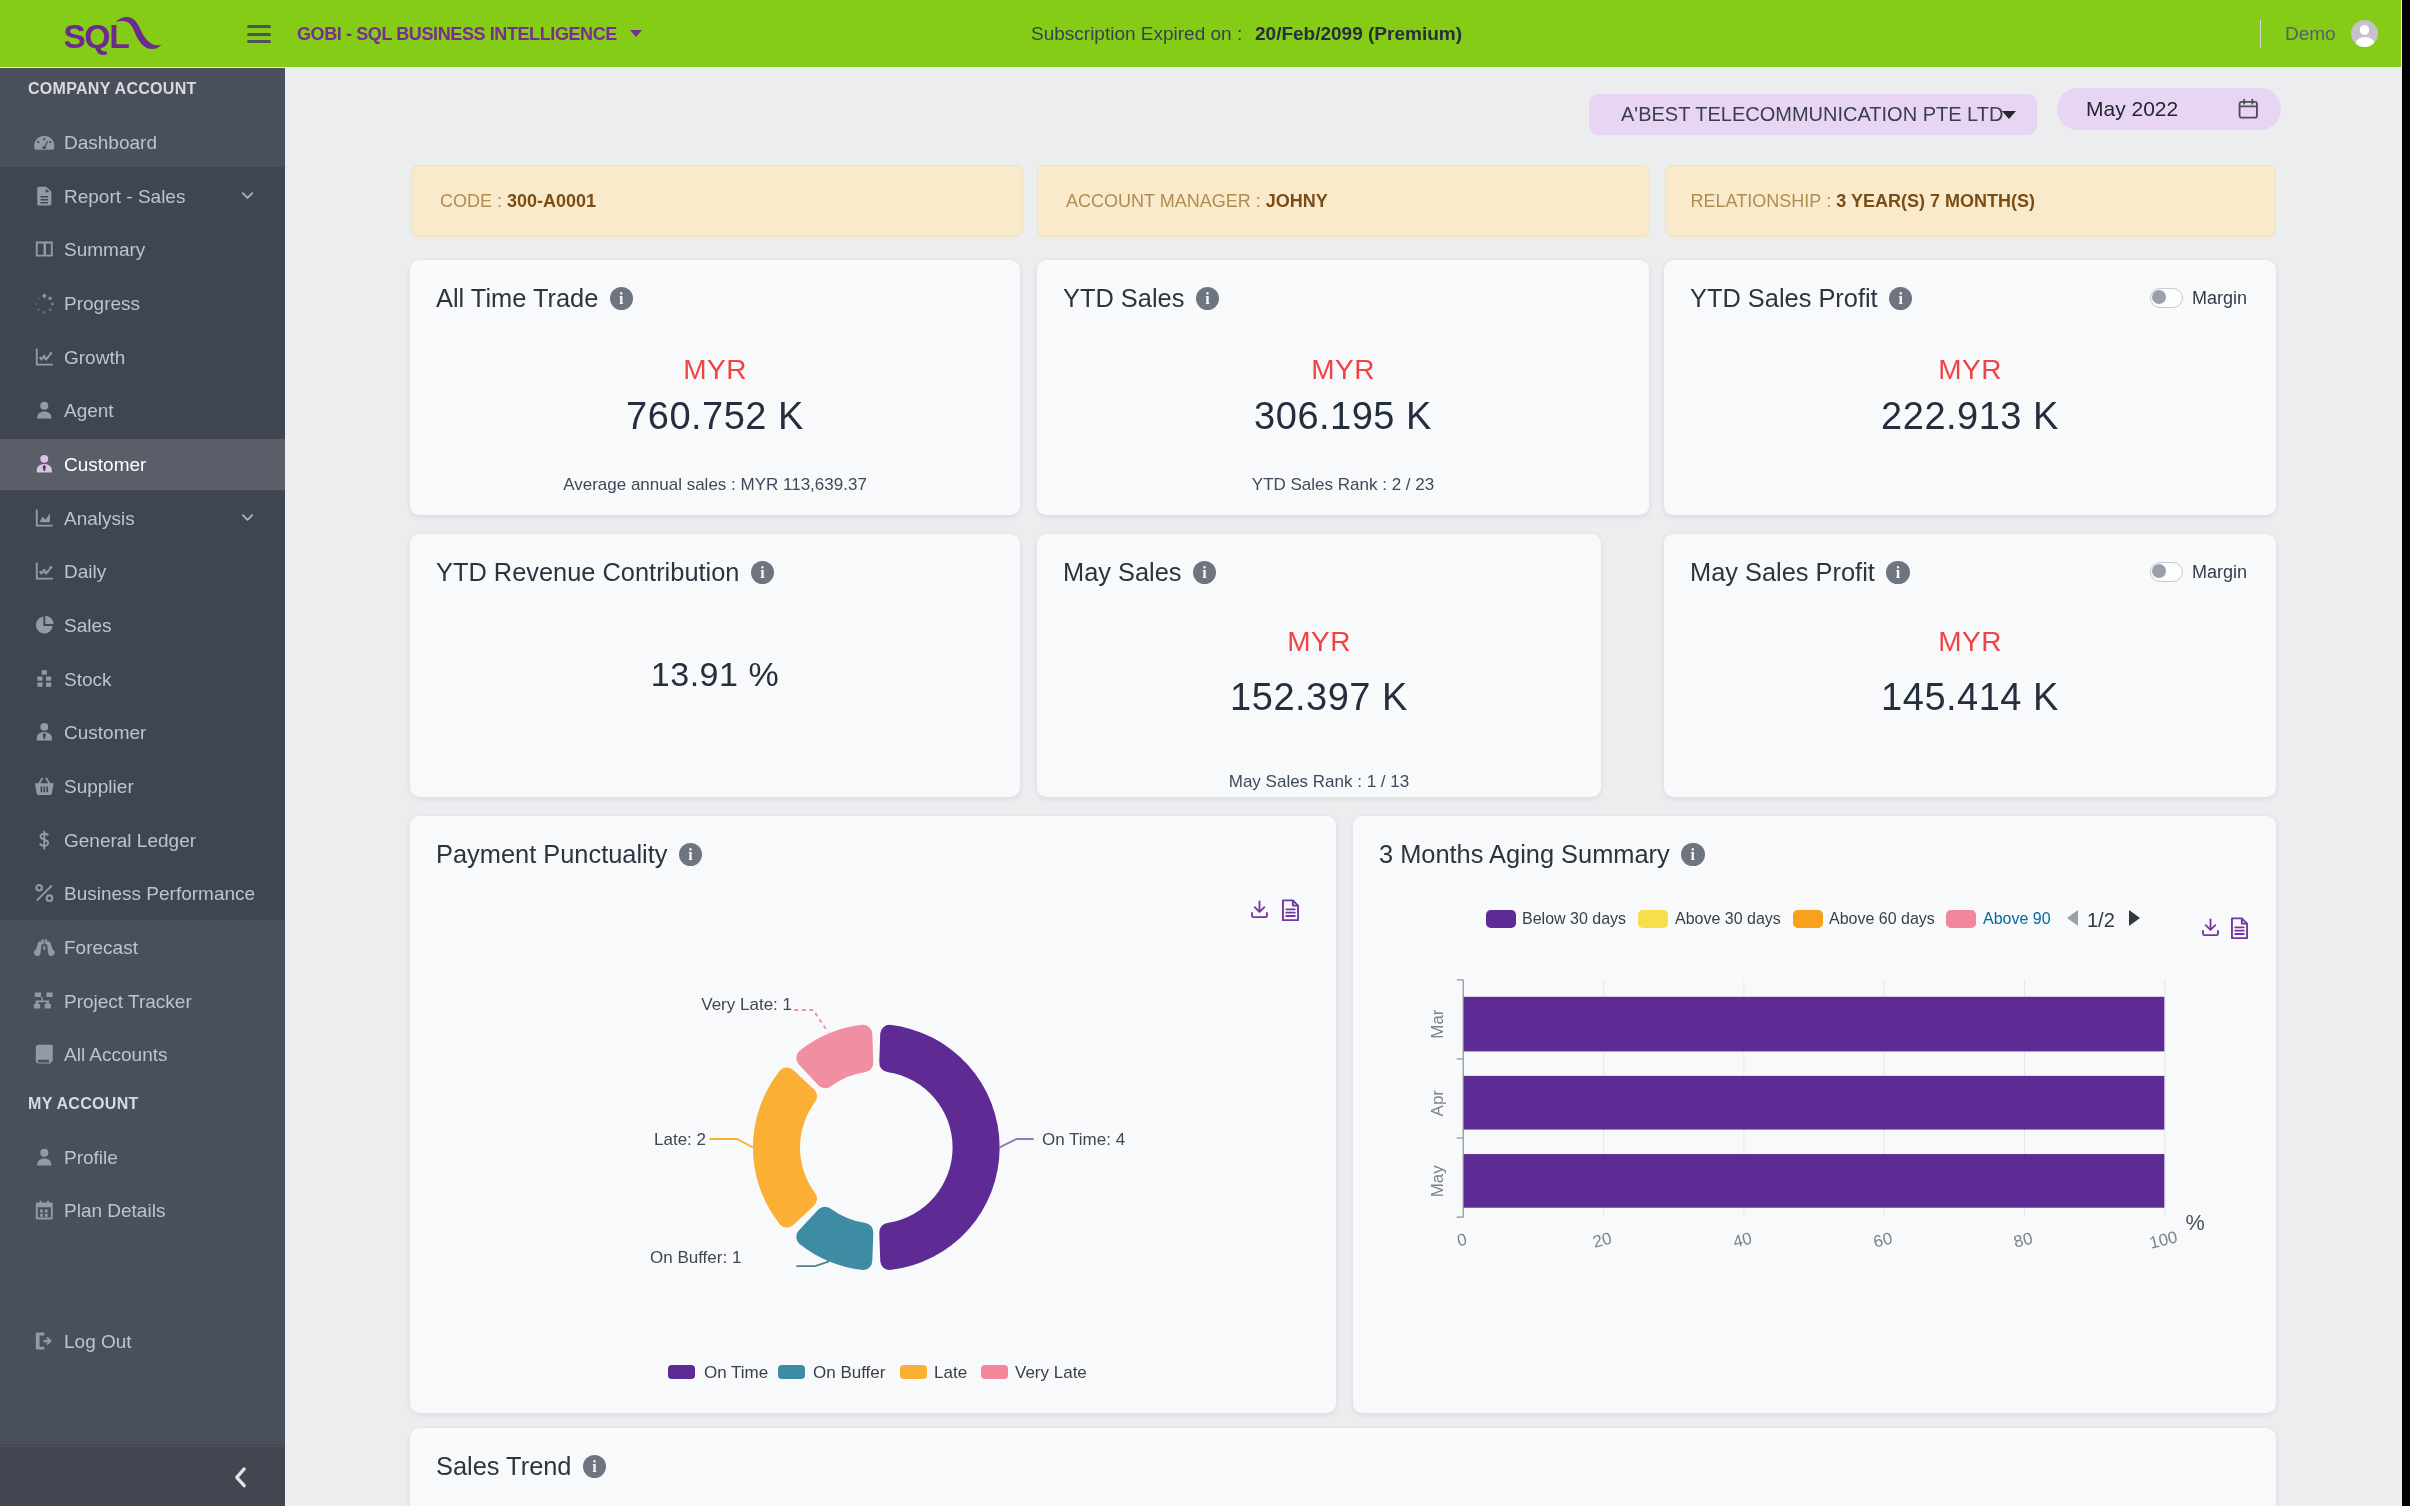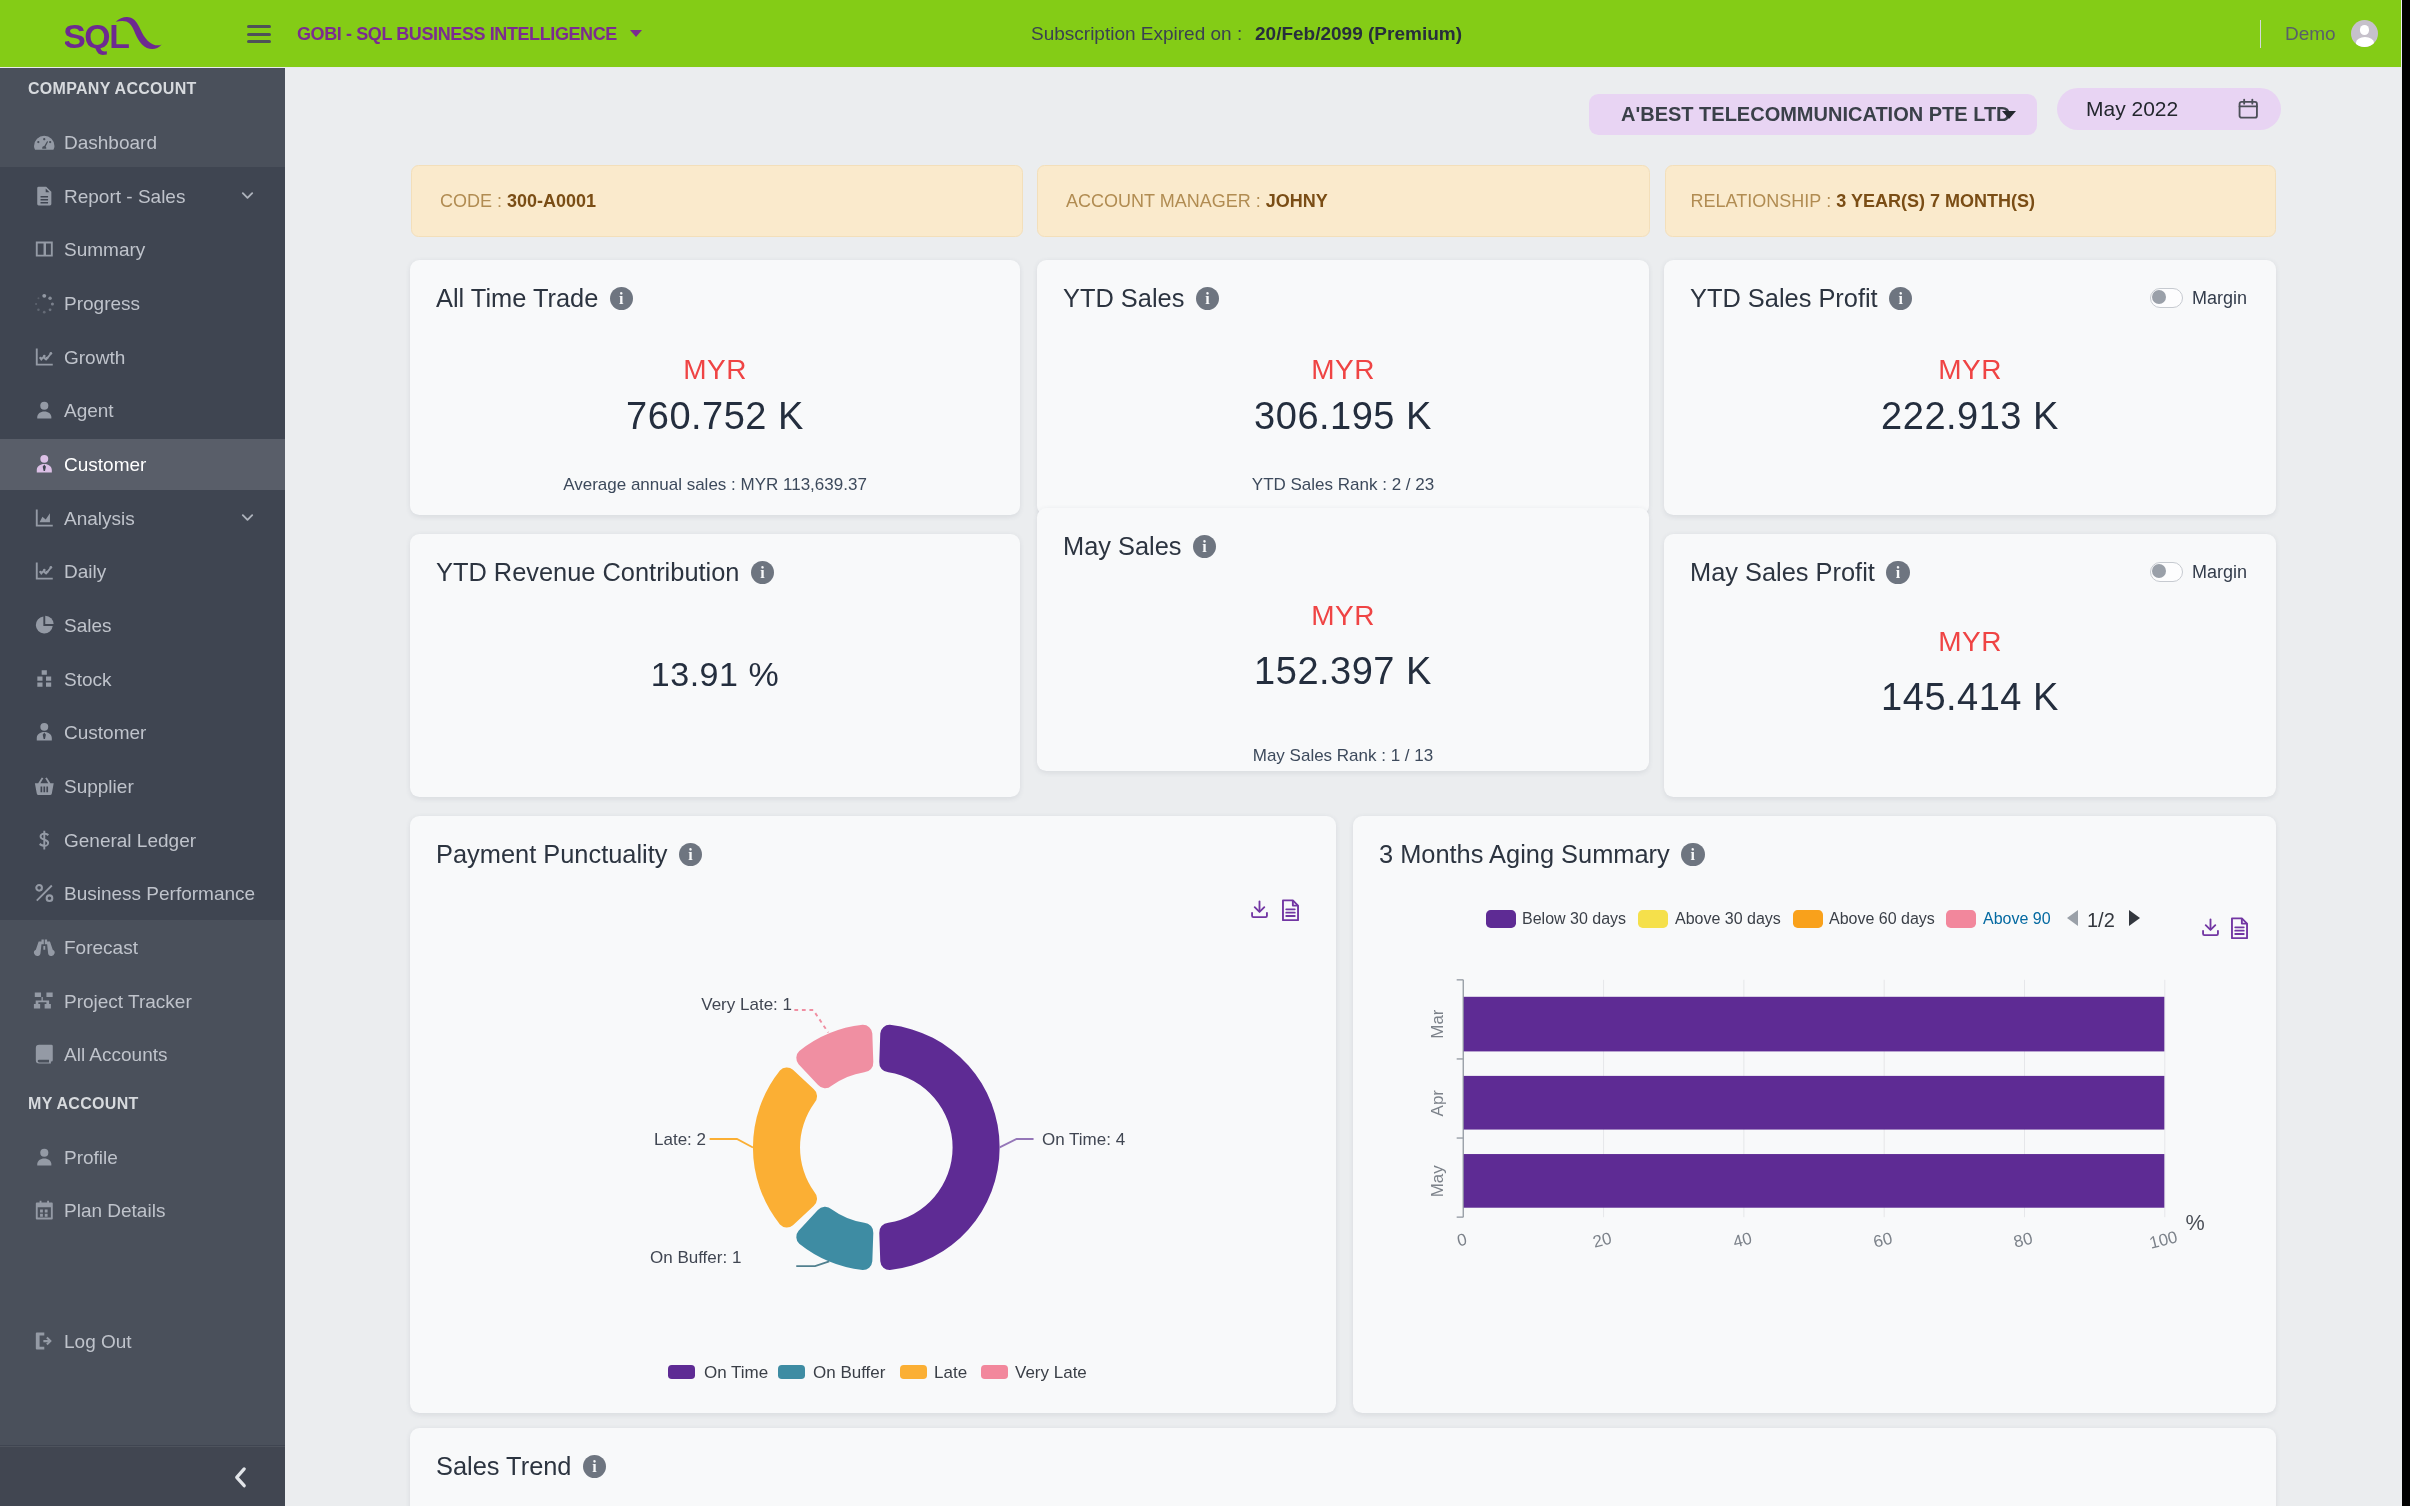--- a/index.html
+++ b/index.html
@@ -282,21 +282,21 @@
     </div>
   <div id="sb-footer">
       <svg style="position:absolute;right:38px;top:19px" width="14" height="22.6" viewBox="0 0 15 24">
         <path d="M12 3 4 12 12 21" fill="none" stroke="#e2e5e9" stroke-width="3.5" stroke-linecap="round" stroke-linejoin="round"></path>
       </svg>
     </div>
 </div>
 
 <div id="mainwrap">
 <div class="pill" style="left:1589px;top:94px;width:448px;height:41px;font-size:20px;white-space:nowrap;">
-      <span style="margin-left:32px;font-weight:bold;">A'BEST TELECOMMUNICATION PTE LTD</span>
+      <span style="margin-left:32px;">A'BEST TELECOMMUNICATION PTE LTD</span>
       <span style="position:absolute;left:413px;top:17px;width:0;height:0;border-left:7.5px solid transparent;border-right:7.5px solid transparent;border-top:8.5px solid #23272e;"></span>
     </div>
 <div class="pill" style="left:2057px;top:88px;width:224px;height:42px;border-radius:21.7px;color:#23272e;">
       <span style="margin-left:29px;">May 2022</span>
       <span style="position:absolute;right:21px;top:7.5px;"><svg width="24.5" height="26" viewBox="0 0 24 24" fill="none" stroke="#4c4f58" stroke-width="1.8" stroke-linecap="round">
           <rect x="3.5" y="5" width="17" height="15.5" rx="2"></rect>
           <path d="M3.5 9.5h17"></path>
           <path d="M8 2.8v4M16 2.8v4"></path>
         </svg></span>
     </div>
@@ -330,21 +330,21 @@
         <div class="knob"></div>
       </div>
   <div class="mlabel" style="left:528px;top:28px;">Margin</div>
   <div class="myr" style="top:94px;">MYR</div>
   <div class="bignum" style="top:135px;">222.913 K</div>
 </div>
 <div class="card" style="left:410px;top:534px;width:610px;height:263px;">
   <div class="ctitle">YTD Revenue Contribution<span class="iinfo">i</span></div>
   <div class="bignum" style="top:121px;font-size:34px;">13.91 %</div>
 </div>
-<div class="card" style="left:1037px;top:508px;width:612px;height:263px;">
+<div class="card" style="left:1037px;top:534px;width:564px;height:263px;">
   <div class="ctitle">May Sales<span class="iinfo">i</span></div>
   <div class="myr" style="top:92px;">MYR</div>
   <div class="bignum" style="top:142px;">152.397 K</div>
   <div class="subline" style="top:238px;">May Sales Rank : 1 / 13</div>
 </div>
 <div class="card" style="left:1664px;top:534px;width:612px;height:263px;">
   <div class="ctitle">May Sales Profit<span class="iinfo">i</span></div>
   <div class="toggle" style="left:486px;top:28px;">
         <div class="knob"></div>
       </div>

